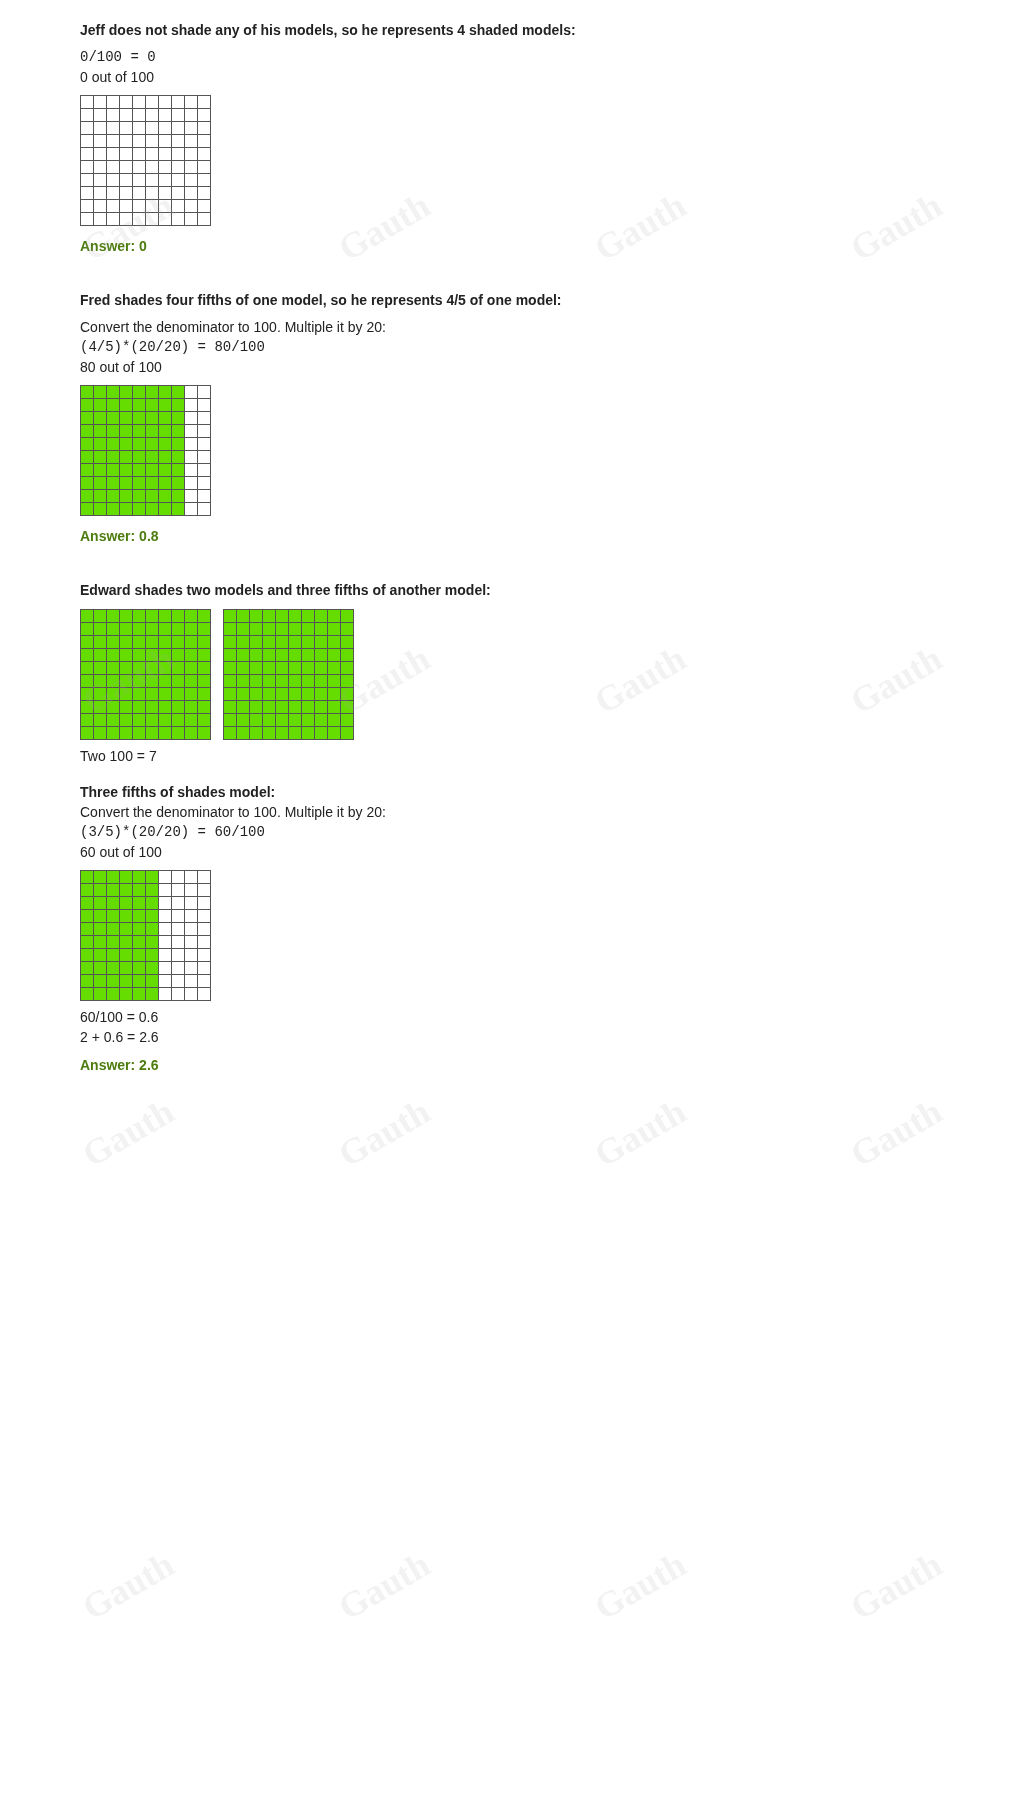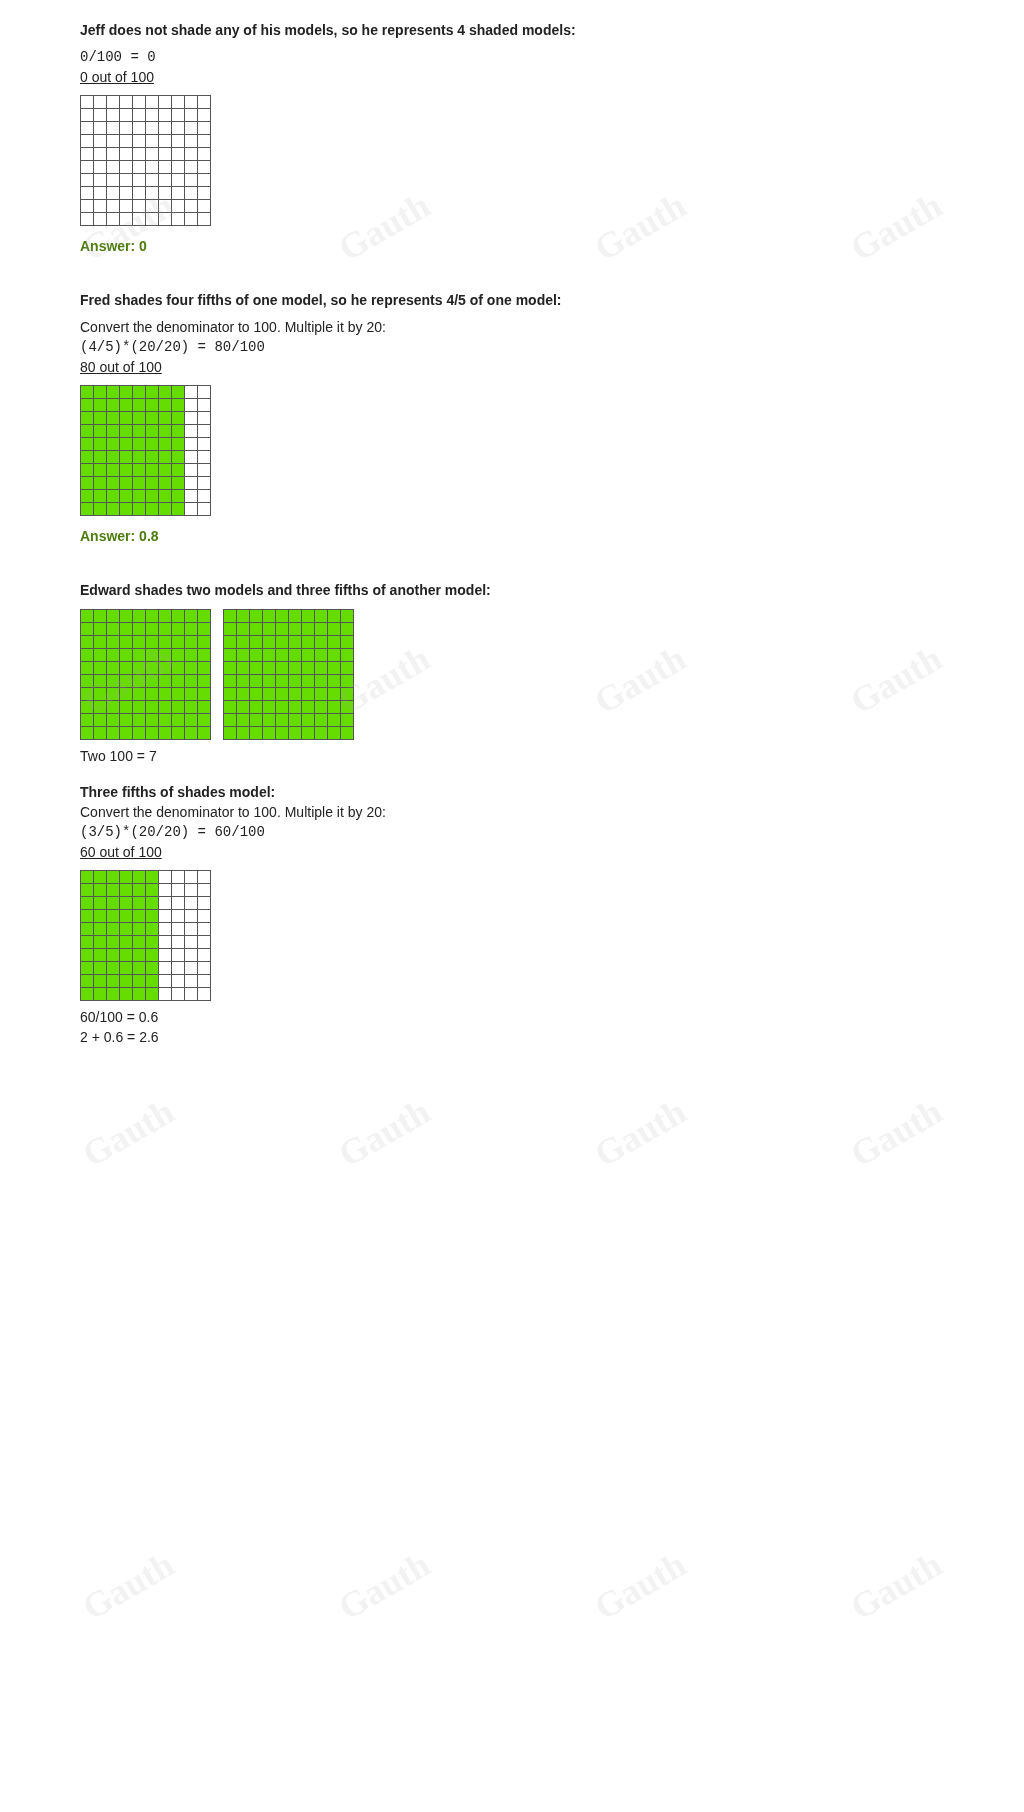--- a/index.html
+++ b/index.html
@@ -26,21 +26,20 @@
 
     .formula {
       font-size: 14px;
       margin-bottom: 4px;
       font-family: Liberation Mono, monospace;
     }
 
     .out-of {
       font-size: 14px;
       margin-bottom: 10px;
-      text-decoration: underline;
     }
 
     .answer {
       color: #4d7c0f;
       font-weight: bold;
       font-size: 14px;
       margin-top: 12px;
     }
 
     .grid-container {
@@ -676,13 +675,14 @@
           <div class="grid-cell cell-green"></div>
           <div class="grid-cell cell-empty"></div>
           <div class="grid-cell cell-empty"></div>
           <div class="grid-cell cell-empty"></div>
           <div class="grid-cell cell-empty"></div>
         </div>
     </div>
   </div>
   <div class="normal-text">60/100 = 0.6</div>
   <div class="normal-text">2 + 0.6 = 2.6</div>
+  <div class="answer">Answer: 2.6</div>
 </div>
 
 </body></html>

